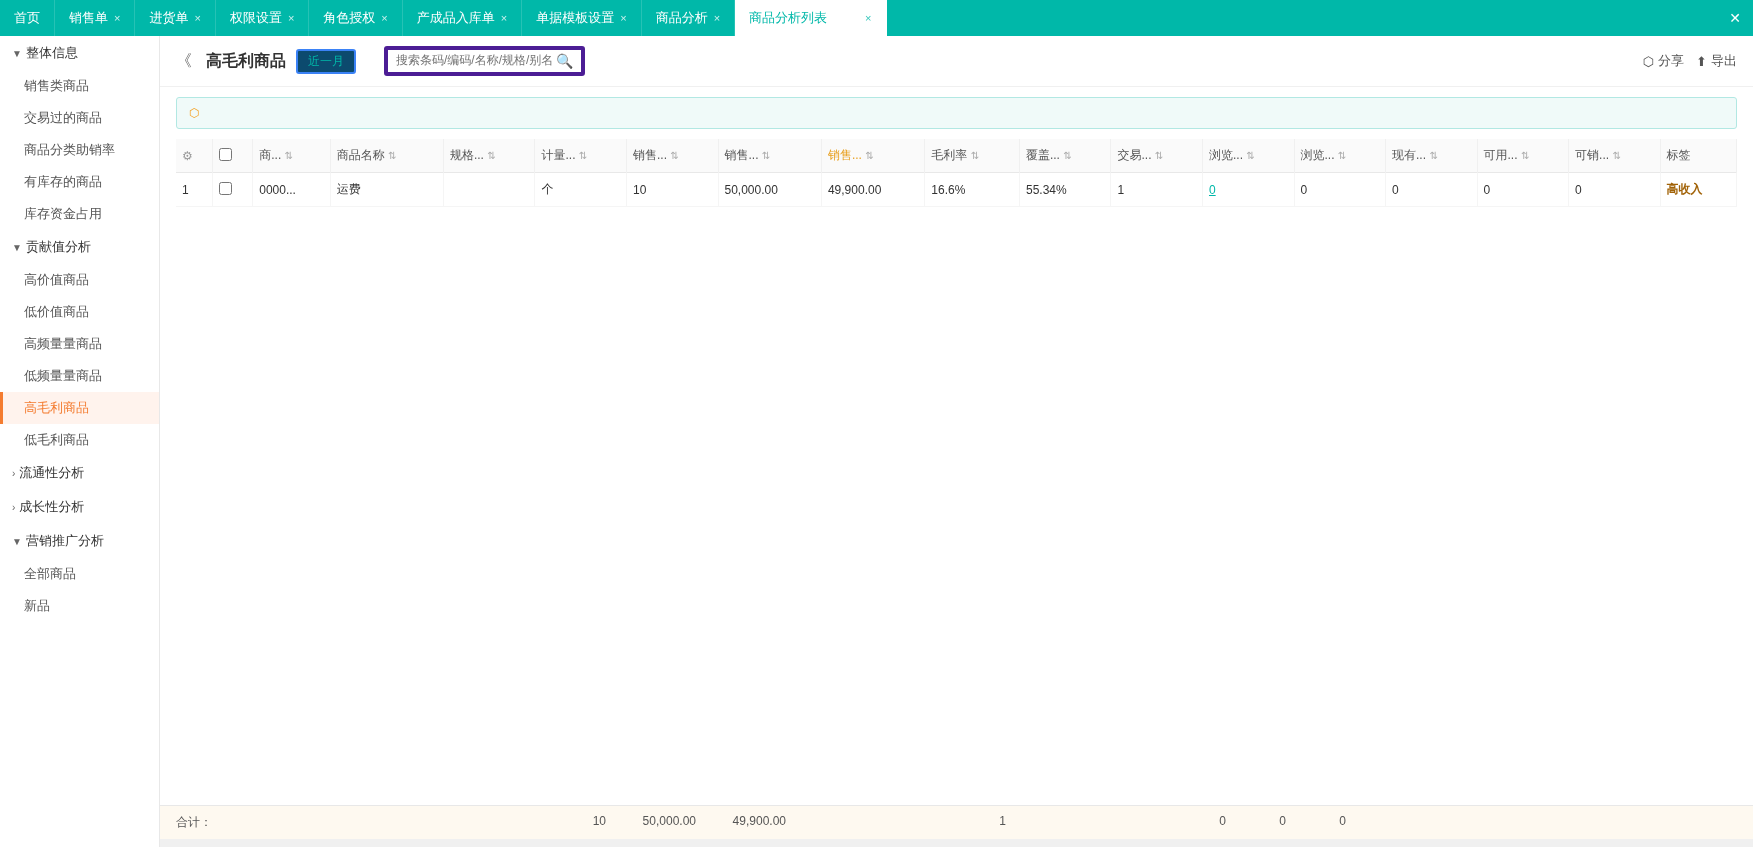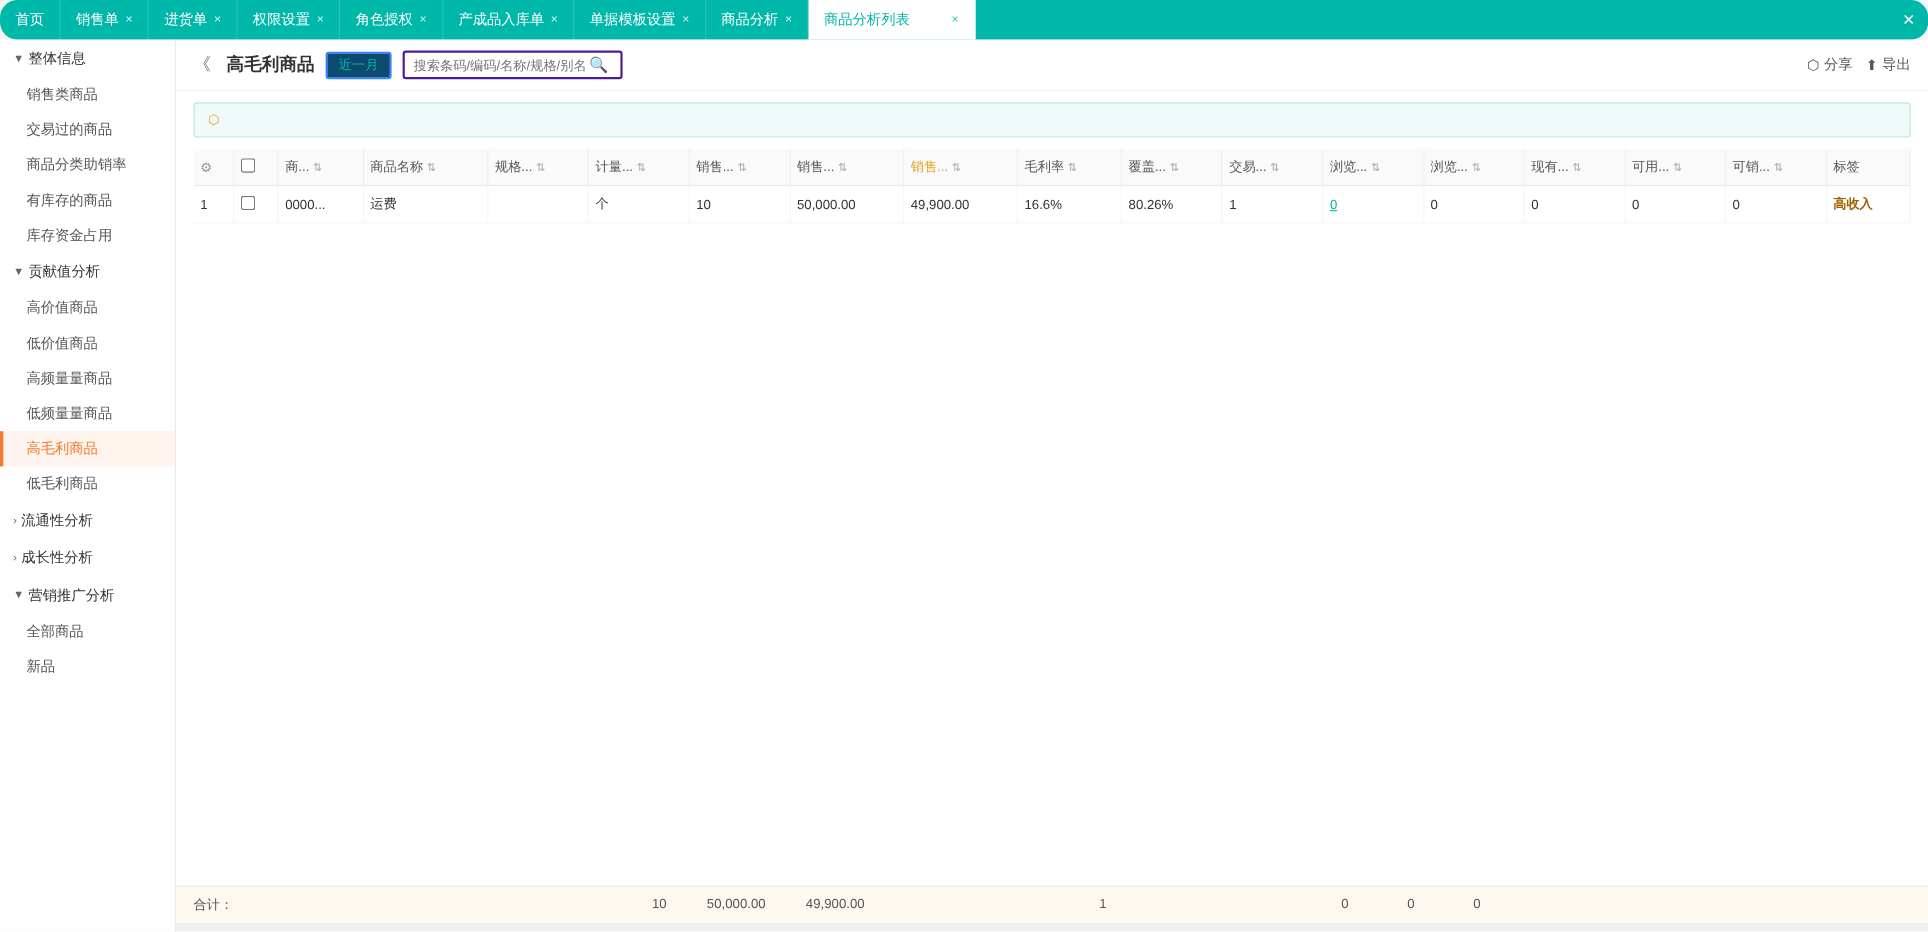--- a/index.html
+++ b/index.html
@@ -6,21 +6,20 @@
     body { background: #f5f5f5; font-size: 13px; color: #333; overflow: hidden; height: 847px; display: flex; flex-direction: column; }
 
     
     .top-nav {
       background: #00b8a9;
       display: flex;
       align-items: center;
       height: 36px;
       padding: 0 0;
       flex-shrink: 0;
-      border-radius: 16px;
     }
     .top-nav .tab {
       display: flex;
       align-items: center;
       height: 36px;
       padding: 0 14px;
       color: #fff;
       cursor: pointer;
       font-size: 13px;
       white-space: nowrap;
@@ -123,25 +122,25 @@
       background: #0c4a6e;
       border: 2px solid #3b82f6;
       color: #00b8a9;
       padding: 2px 10px;
       border-radius: 3px;
       cursor: pointer;
       font-size: 12px;
     }
     .search-box {
       display: flex;
-      align-items: flex-end;
-      border: 2px solid #4c1d95;
+      align-items: flex-start;
+      border: 4px solid #4c1d95;
       border-radius: 3px;
       padding: 3px 8px;
-      margin-left: 0;
+      margin-left: 18px;
       flex: 0 0 200px;
     }
     .search-box input {
       border: none;
       outline: none;
       font-size: 12px;
       width: 160px;
       color: #999;
     }
     .search-icon { color: #999; font-size: 14px; cursor: pointer; }
@@ -482,21 +481,21 @@
             <td>
               <span>50,000.00</span>
             </td>
             <td>
               <span>49,900.00</span>
             </td>
             <td>
               <span>16.6%</span>
             </td>
             <td>
-              <span>80.26%</span>
+              <span>55.34%</span>
             </td>
             <td>
               <span>1</span>
             </td>
             <td>
               <span class="link-cell">0</span>
             </td>
             <td>
               <span>0</span>
             </td>

